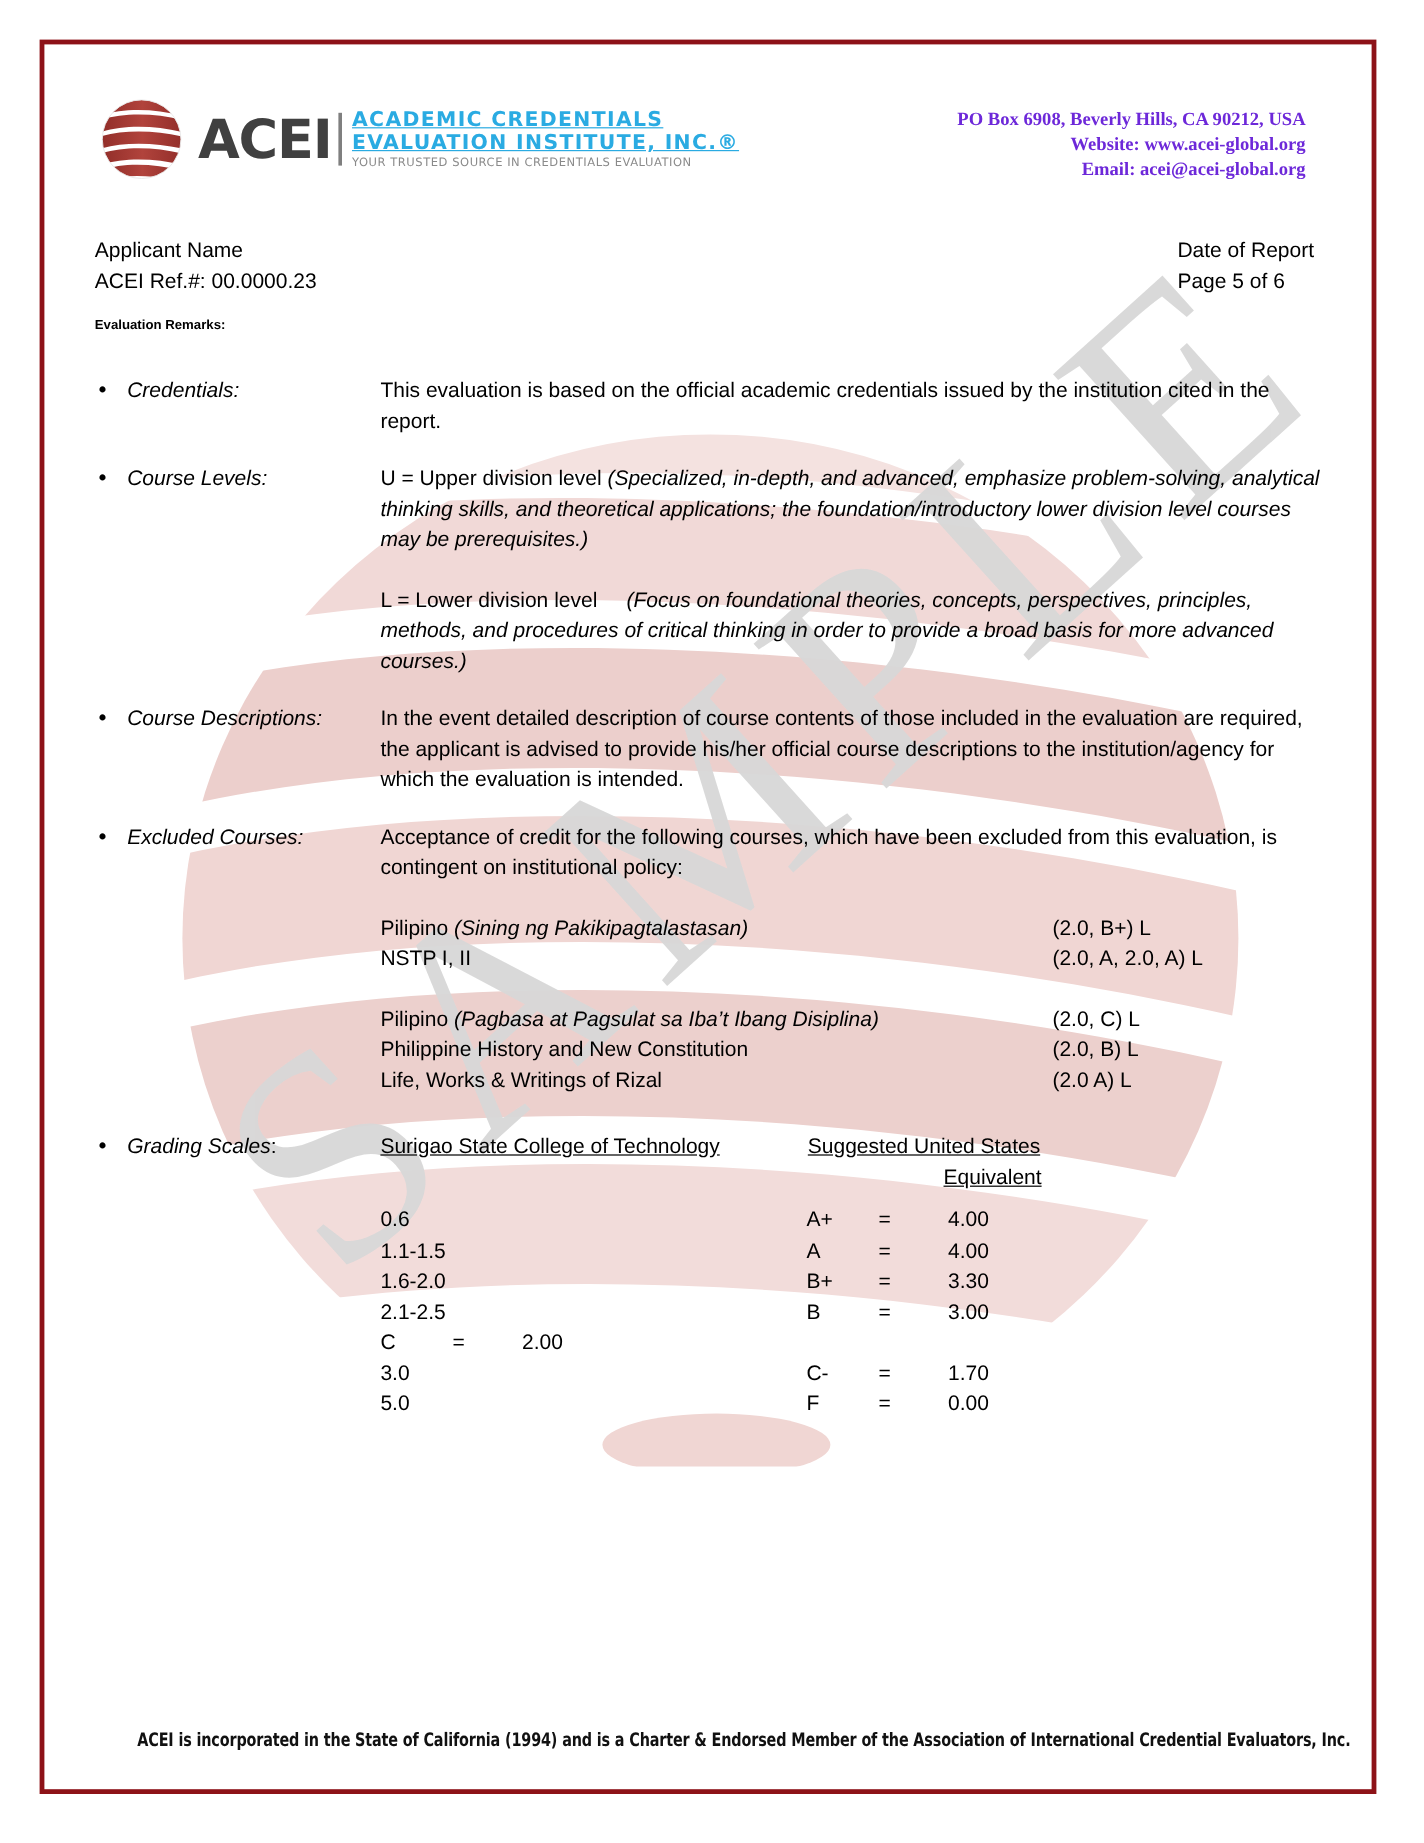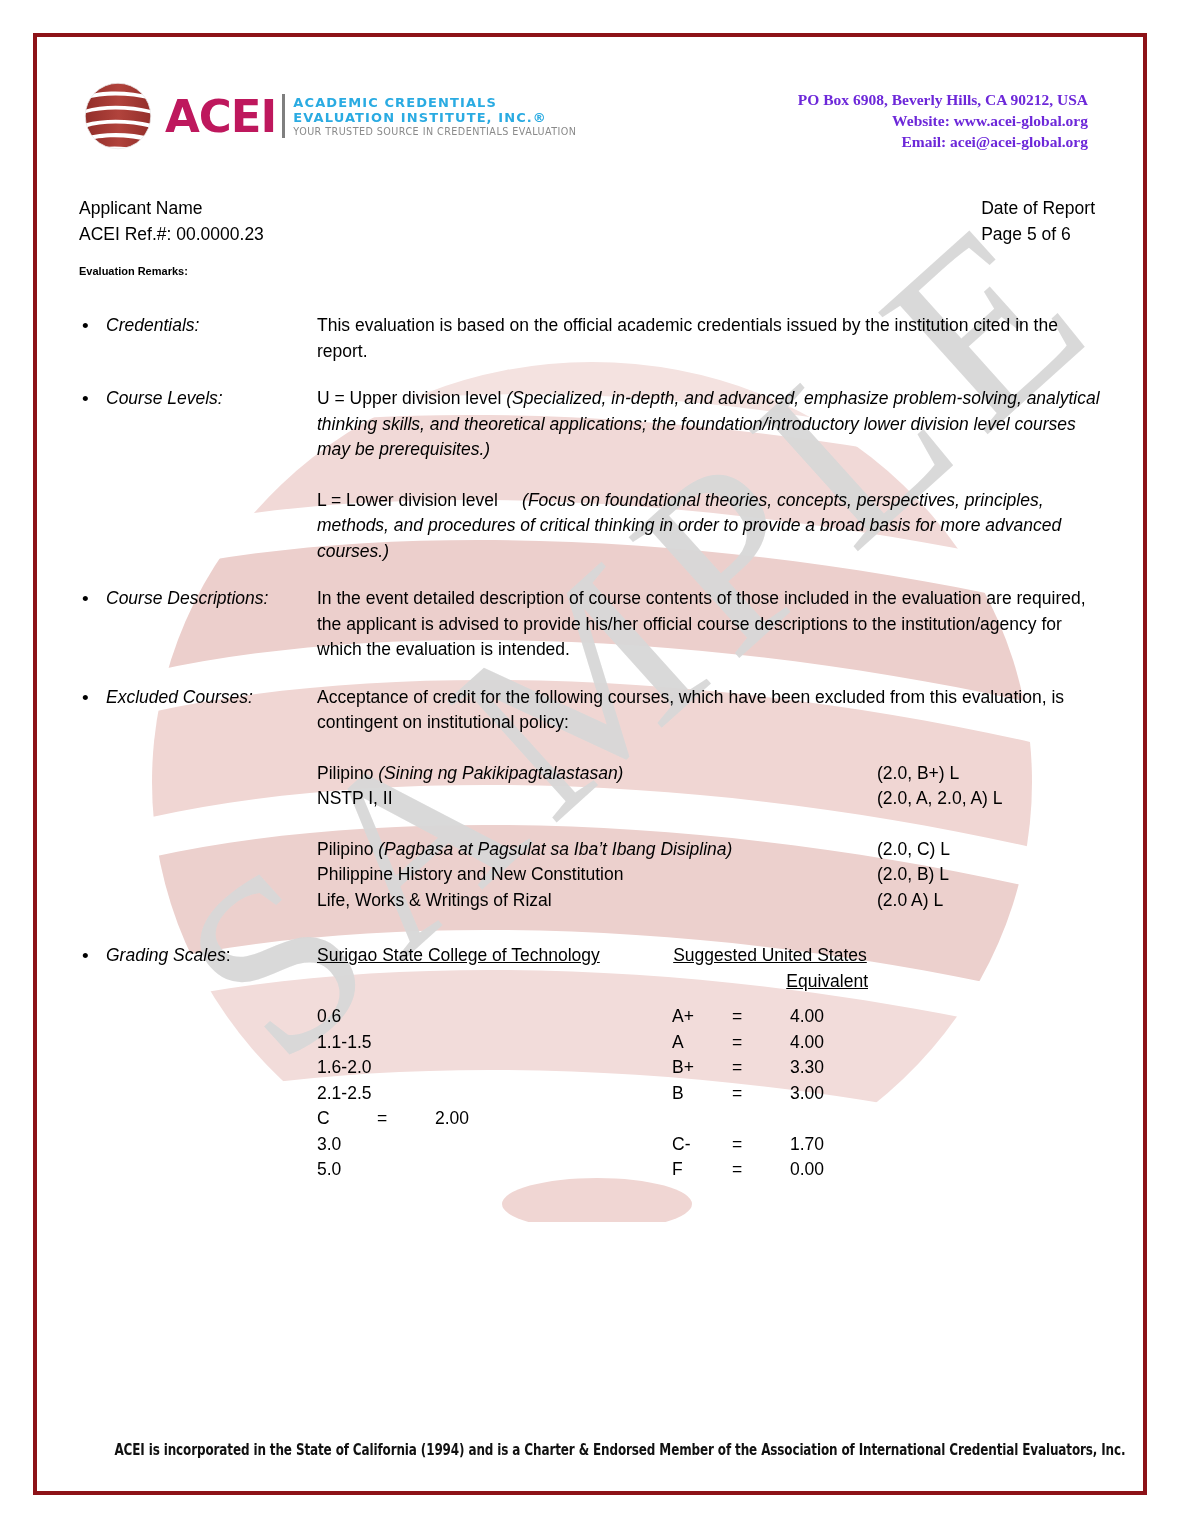--- a/index.html
+++ b/index.html
@@ -85,37 +85,38 @@
   #logo-wordmark {
     display: flex;
     align-items: center;
     margin-left: 8px;
   }
   #logo-acei {
     font-family: "DejaVu Sans", sans-serif;
     font-weight: bold;
     font-size: 45px;
     letter-spacing: -1px;
-    color: #be185d;
+    color: #404040;
     line-height: 45px;
   }
   #logo-divider {
     width: 3px;
     height: 44px;
     background: #7f7f7f;
     margin: 0 8px 0 6px;
   }
   #logo-lines { line-height: 1; }
   .logo-main {
     font-family: "DejaVu Sans", sans-serif;
     font-weight: bold;
-    font-size: 13px;
+    font-size: 17px;
     letter-spacing: 1.1px;
     color: #2aabe2;
     white-space: nowrap;
+    text-decoration: underline;
   }
   .logo-main + .logo-main { margin-top: 2px; }
   #logo-tag {
     font-family: "DejaVu Sans", sans-serif;
     font-size: 9.6px;
     letter-spacing: .45px;
     color: #8a8a8a;
     margin-top: 3px;
     white-space: nowrap;
   }

